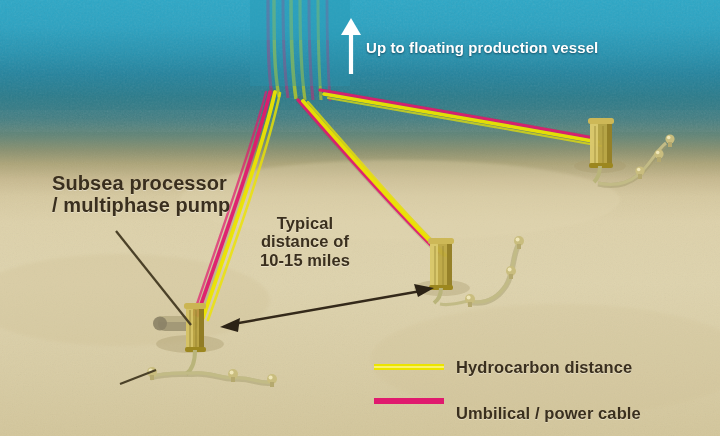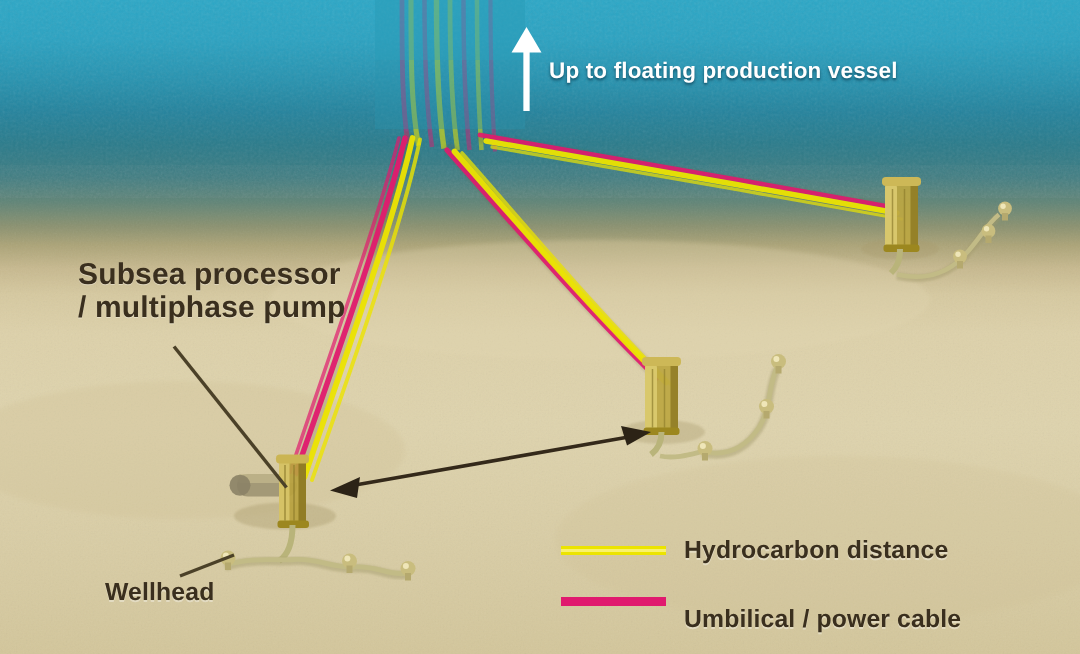--- a/index.html
+++ b/index.html
@@ -289,20 +289,22 @@
       <line x1="374" y1="367" x2="444" y2="367" stroke="#fff89a" stroke-width="2" stroke-linecap="butt" opacity="0.7"></line>
       <line x1="374" y1="401" x2="444" y2="401" stroke="#e01a6e" stroke-width="6" stroke-linecap="butt"></line>
     </g>
   </svg>
 
   <div class="lbl lbl-white" id="lbl-vessel">Up to floating production vessel</div>
 
   <div class="lbl" id="lbl-processor">Subsea processor
 / multiphase pump</div>
 
-
-  <div class="lbl" id="lbl-wellhead">Wellhead</div>
+  <div class="lbl" id="lbl-distance">Typical
+distance of
+10-15 miles</div>
+
 
   <div class="lbl" id="lbl-legend-flow">Hydrocarbon distance</div>
 
   <div class="lbl" id="lbl-legend-umb">Umbilical / power cable</div>
 
 </div>
 
 </body></html>

